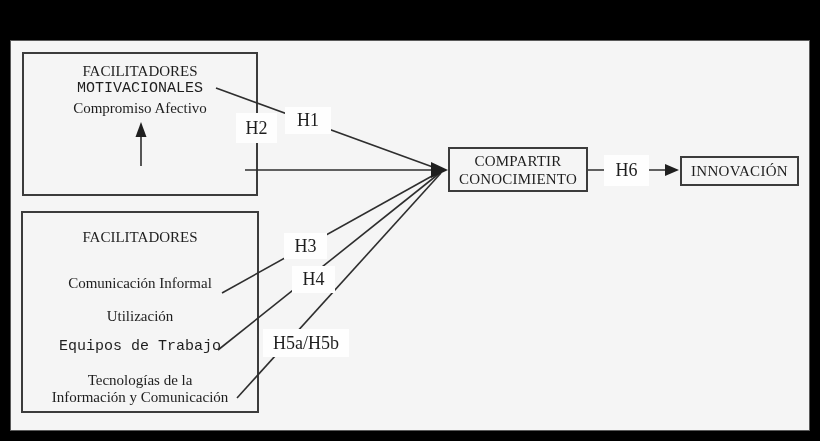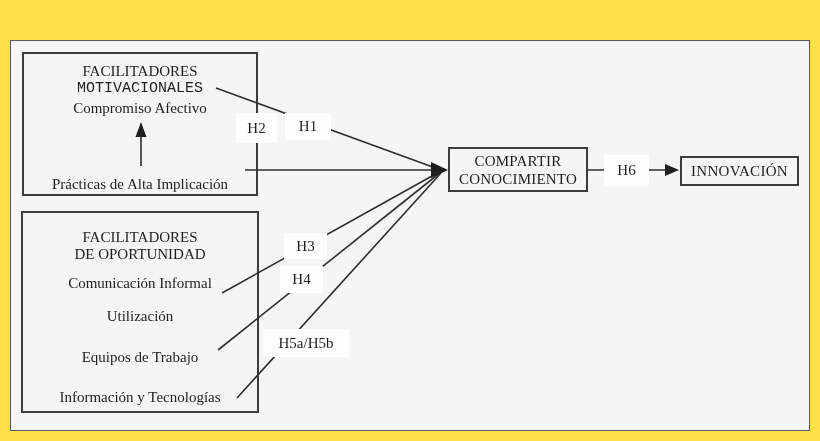--- a/index.html
+++ b/index.html
@@ -1,20 +1,20 @@
 <!DOCTYPE html>
 <html><head>
 <meta charset="utf-8">
 <style>
   * { margin: 0; padding: 0; box-sizing: border-box; }
   html, body { background: #e9e9e9; }
   .canvas {
     position: relative;
     width: 820px; height: 441px;
-    background: #fde047;
+    background: #000000;
     font-family: "Liberation Serif", serif;
     color: #1e1e1e;
     overflow: hidden;
     padding-left: 38px;
   }
   .outer-frame {
     position: absolute;
     left: 10px; top: 40px; width: 800px; height: 391px;
     border: 1.5px solid #5a5a5a;
     background: #f5f5f5;
@@ -38,63 +38,62 @@
                letter-spacing: 0.3px; }
   .tline { position: absolute; left: 0; right: 0; line-height: 1.15; }
   .m-title1 { top: 9px; }
   .m-title2 { top: 26px; font-family: Liberation Mono, monospace; }
   .m-item1  { top: 39px; margin-top: 7px; }
   .m-item2  { top: 122px; }
   .o-title1 { top: 16px; }
   .o-title2 { top: 33px; }
   .o-item1  { top: 62px; }
   .o-item2  { top: 95px; }
-  .o-item3  { top: 136px; }
+  .o-item3  { top: 125px; font-family: Liberation Mono, monospace; }
   .o-item4a { top: 159px; }
   .o-item4b { top: 176px; }
   .connector-layer {
     position: absolute; left: 0; top: 0; width: 820px; height: 441px;
     z-index: 2; pointer-events: none;
   }
   .hlabel {
     position: absolute;
     background: #fefefe;
     z-index: 3;
-    font-size: 15px;
+    font-size: 18px;
     text-align: center;
     display: flex; align-items: center; justify-content: center;
   }
-  .hl-h1 { left: 285px; top: 113px; width: 46px; height: 27px; }
+  .hl-h1 { left: 285px; top: 107px; width: 46px; height: 27px; }
   .hl-h2 { left: 236px; top: 113px; width: 41px; height: 30px; }
   .hl-h3 { left: 284px; top: 233px; width: 43px; height: 26px; text-align: center; }
-  .hl-h4 { left: 280px; top: 266px; width: 43px; height: 27px; }
+  .hl-h4 { left: 292px; top: 266px; width: 43px; height: 27px; }
   .hl-h5 { left: 263px; top: 329px; width: 86px; height: 28px; justify-content: center; }
   .hl-h6 { left: 604px; top: 155px; width: 45px; height: 31px; }
 </style>
 </head>
 <body>
 
 <div class="canvas">
 
   <div class="outer-frame"></div>
 
   <div class="cbox box-motiv">
     <div class="tline m-title1">FACILITADORES</div>
     <div class="tline m-title2">MOTIVACIONALES</div>
     <div class="tline m-item1">Compromiso Afectivo</div>
-    <div class="tline m-item2">Prácticas de Alta Implicación</div>
   </div>
 
   <div class="cbox box-opp">
     <div class="tline o-title1">FACILITADORES</div>
-    <div class="tline o-title2">DE OPORTUNIDAD</div>
     <div class="tline o-item2">Utilización</div>
     <div class="tline o-item1">Comunicación Informal</div>
     <div class="tline o-item3">Equipos de Trabajo</div>
-    <div class="tline o-item4b">Información y Tecnologías</div>
+    <div class="tline o-item4a">Tecnologías de la</div>
+    <div class="tline o-item4b">Información y Comunicación</div>
   </div>
 
   <div class="cbox box-innov">
     <div>INNOVACIÓN</div>
   </div>
 
   <div class="cbox box-share">
     <div>COMPARTIR</div>
     <div>CONOCIMIENTO</div>
   </div>

